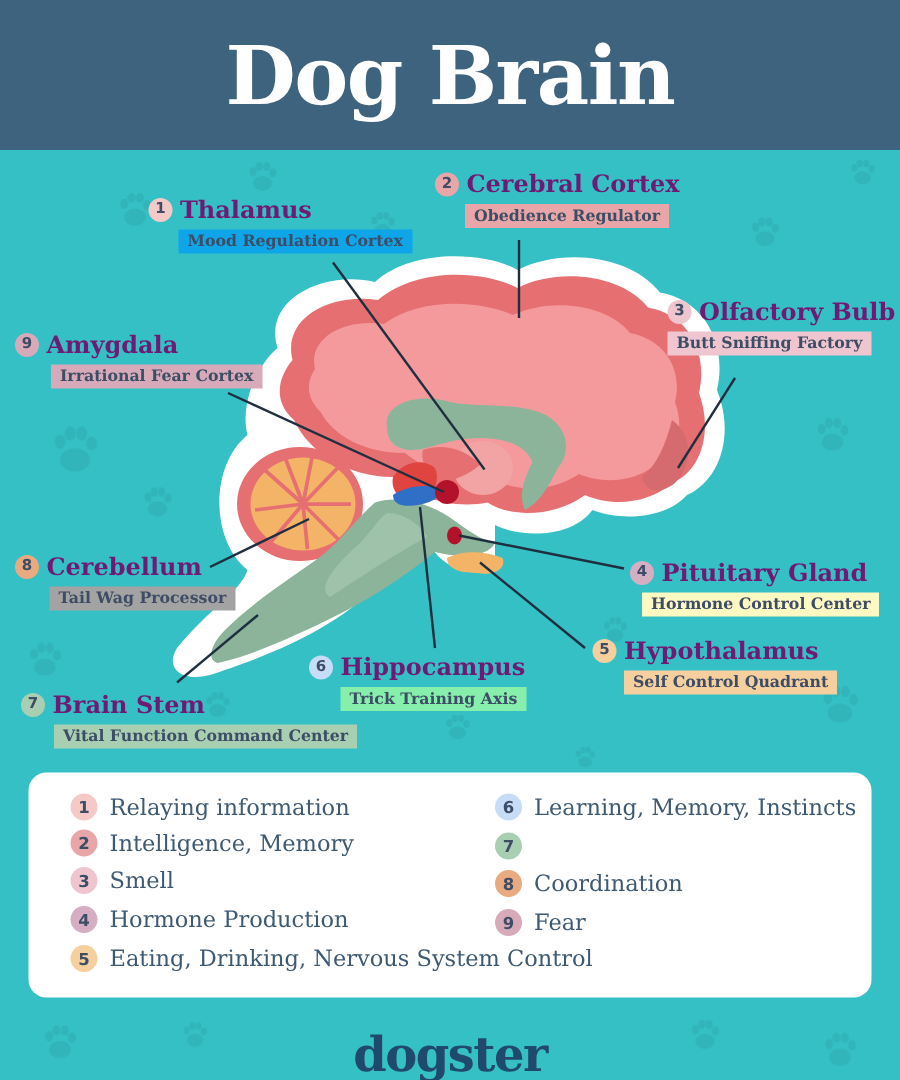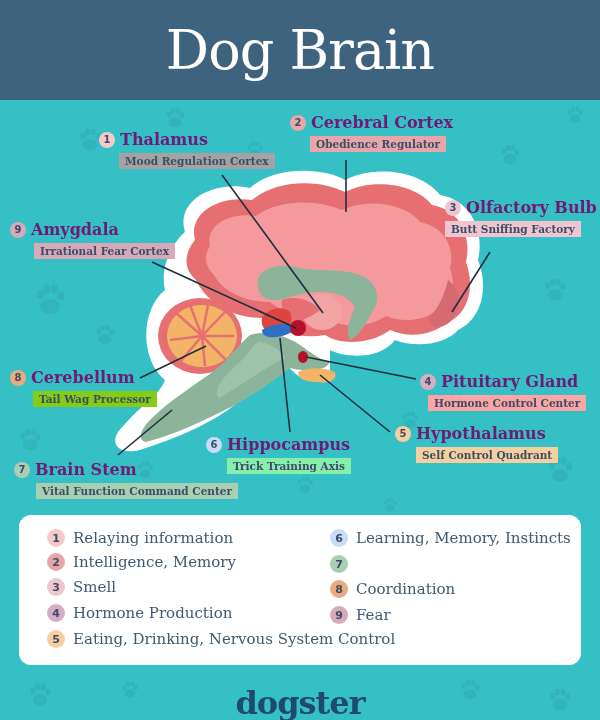--- a/index.html
+++ b/index.html
@@ -1,20 +1,20 @@
 <!DOCTYPE html>
 <html><head>
 <meta charset="utf-8">
 <style>
   * { box-sizing: border-box; margin: 0; padding: 0; }
   html, body { width: 600px; height: 720px; overflow: hidden; }
   body { background: #35c0c6; font-family: "DejaVu Serif", serif; position: relative; }
 
   .header { position: absolute; left: 0; top: 0; width: 600px; height: 100px; background: #3e637f; display: flex; align-items: center; justify-content: center; }
-  .header h1 { color: #fff; font-family: "DejaVu Serif", serif; font-weight: normal; font-size: 54px; letter-spacing: -1px; }
+  .header h1 { color: #fff; font-family: "DejaVu Serif", serif; font-weight: bold; font-size: 54px; letter-spacing: -1px; }
 
   .paws { position: absolute; left: 0; top: 100px; width: 600px; height: 620px; pointer-events: none; }
 
   .brain { position: absolute; left: 0; top: 100px; width: 600px; height: 420px; }
 
   .label { position: absolute; display: flex; flex-direction: column; align-items: flex-start; }
   .label .title-row { display: flex; align-items: center; gap: 5px; }
   .badge { width: 16px; height: 16px; border-radius: 50%; display: inline-flex; align-items: center; justify-content: center; font-family: "DejaVu Sans", sans-serif; font-size: 10px; font-weight: bold; color: #3e4d66; flex-shrink: 0; }
   .label .name { color: #701a75; font-weight: bold; font-size: 16px; font-family: "DejaVu Serif", serif; white-space: nowrap; }
   .label .tag { margin-top: 4px; padding: 2px 6px; font-family: "DejaVu Serif", serif; font-weight: bold; font-size: 10.5px; color: #3e4d66; white-space: nowrap; }
@@ -120,21 +120,21 @@
     <line x1="416" y1="379" x2="306" y2="357"></line>
     <line x1="390" y1="432" x2="320" y2="375"></line>
   </g>
 </svg>
 
 <div class="label" style="left:99px; top:130px;">
   <div class="title-row">
     <span class="badge" style="background:#f6c9c9;">1</span>
     <span class="name">Thalamus</span>
   </div>
-  <span class="tag" style="background:#a3a3a3; margin-left:20px;">Mood Regulation Cortex</span>
+  <span class="tag" style="background:#0ea5e9; margin-left:20px;">Mood Regulation Cortex</span>
 </div>
 
 <div class="label" style="left:290px; top:113px;">
   <div class="title-row">
     <span class="badge" style="background:#e8a6a8;">2</span>
     <span class="name">Cerebral Cortex</span>
   </div>
   <span class="tag" style="background:#e8a6a8; margin-left:20px;">Obedience  Regulator</span>
 </div>
 
@@ -152,29 +152,29 @@
     <span class="name">Amygdala</span>
   </div>
   <span class="tag" style="background:#d6aab9; margin-left:24px;">Irrational Fear Cortex</span>
 </div>
 
 <div class="label" style="left:10px; top:368px;">
   <div class="title-row">
     <span class="badge" style="background:#eaaa7f;">8</span>
     <span class="name">Cerebellum</span>
   </div>
-  <span class="tag" style="background:#84cc16; margin-left:23px;">Tail Wag Processor</span>
+  <span class="tag" style="background:#a3a3a3; margin-left:23px;">Tail Wag Processor</span>
 </div>
 
 <div class="label" style="left:420px; top:372px;">
   <div class="title-row">
     <span class="badge" style="background:#d5aec3;">4</span>
     <span class="name">Pituitary Gland</span>
   </div>
-  <span class="tag" style="background:#fca5a5; margin-left:8px;">Hormone Control Center</span>
+  <span class="tag" style="background:#fef9c3; margin-left:8px;">Hormone Control Center</span>
 </div>
 
 <div class="label" style="left:395px; top:424px;">
   <div class="title-row">
     <span class="badge" style="background:#f5cf9e;">5</span>
     <span class="name">Hypothalamus</span>
   </div>
   <span class="tag" style="background:#f5cf9e; margin-left:21px;">Self Control Quadrant</span>
 </div>
 

